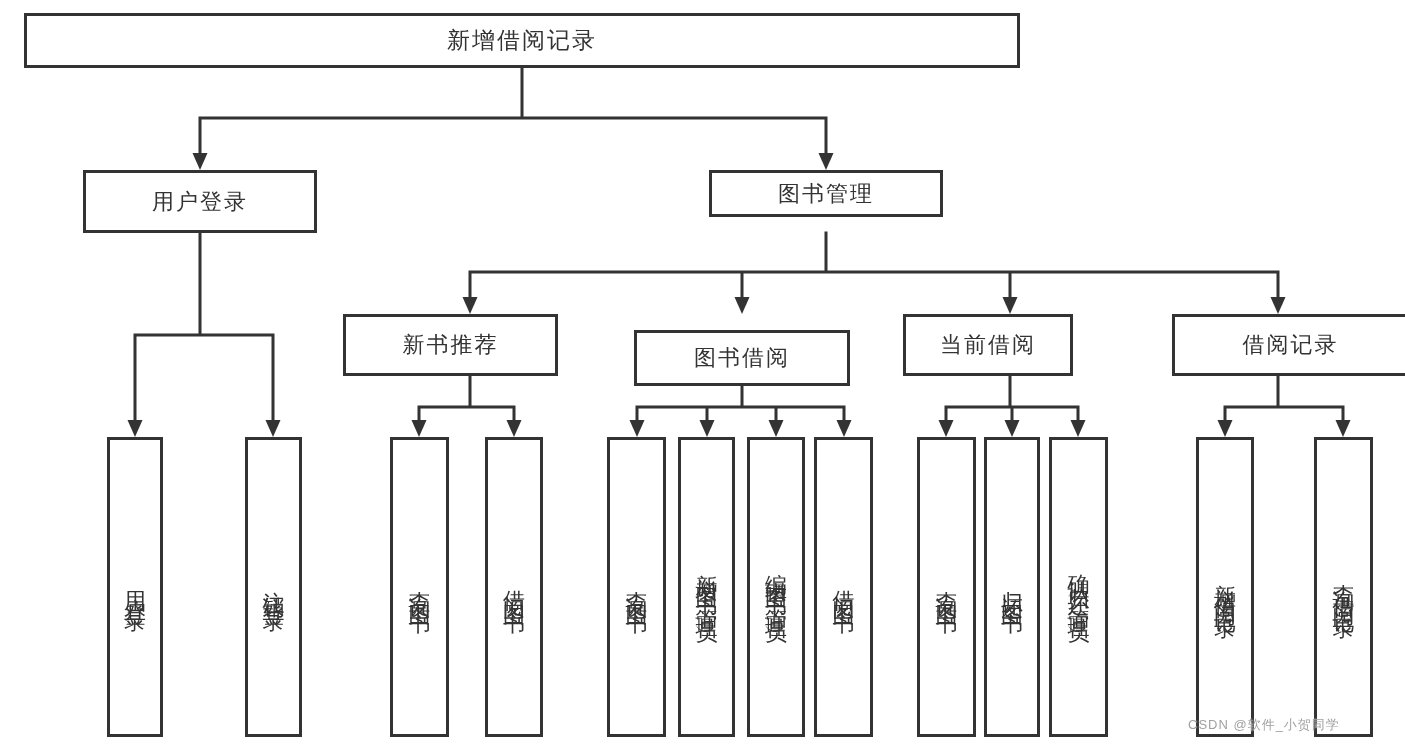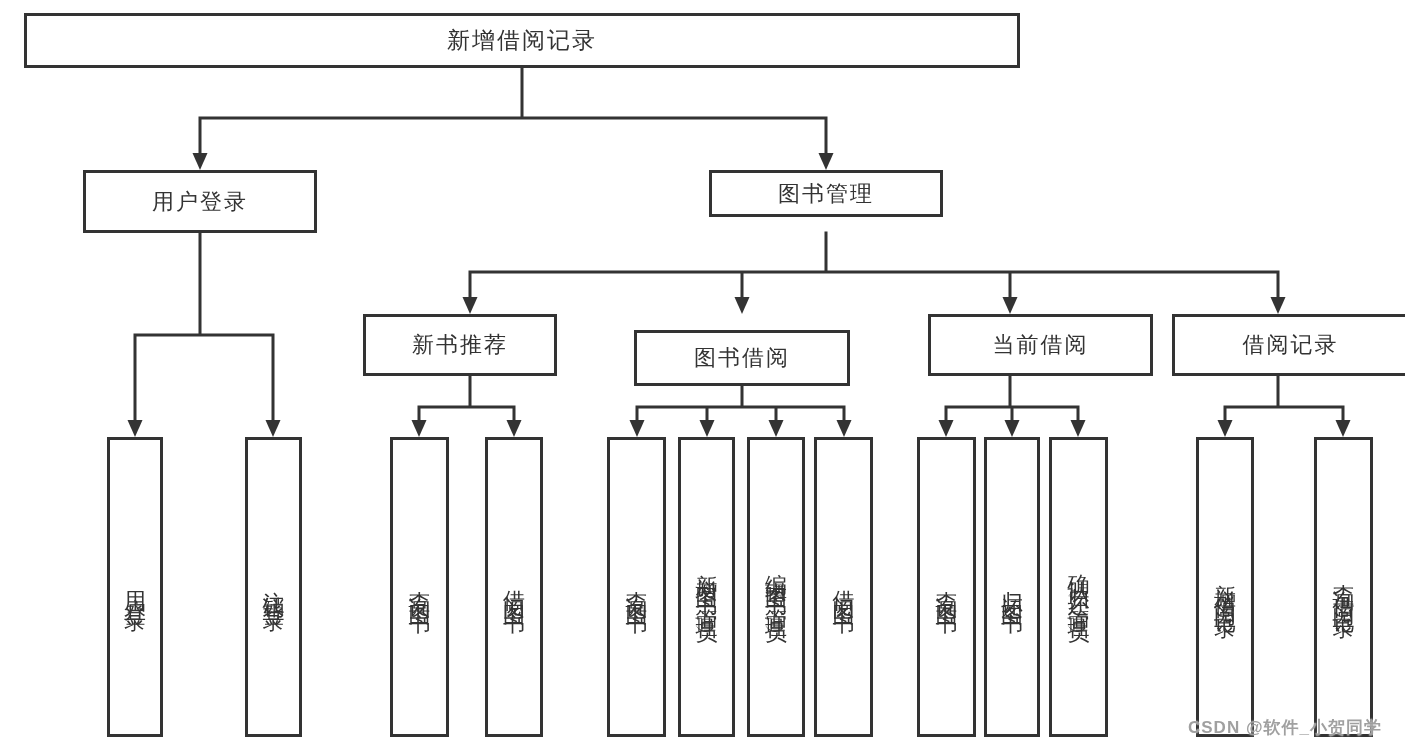--- a/index.html
+++ b/index.html
@@ -28,26 +28,25 @@
     writing-mode:vertical-rl;
     text-orientation:mixed;
     font-size:22px;
     letter-spacing:7px;
     line-height:1;
     overflow:hidden;
   }
   .watermark{
     position:absolute;
     z-index:5;
-    font-size:17px;
+    font-size:13px;
     letter-spacing:1px;
     color:rgba(155,155,155,0.95);
     text-shadow:0 0 2px #ffffff;
     white-space:nowrap;
-    font-weight:bold;
   }
 </style>
 </head>
 <body>
 
 <div id="stage">
 
   <svg class="connectors" width="1405" height="747" viewBox="0 0 1405 747">
     <path fill="none" stroke="#333333" stroke-width="3" stroke-linecap="square" d="M522 68 V118 M200 118 H826 M200 118 V156 M826 118 V156
          M200 233 V335 M135 335 H273 M135 335 V423 M273 335 V423
@@ -77,23 +76,23 @@
       <polygon points="1217.5,420 1232.5,420 1225,437"></polygon>
       <polygon points="1335.5,420 1350.5,420 1343,437"></polygon>
     </g>
   </svg>
 
   <div class="node h root" style="left:24px;top:13px;width:996px;height:55px">新增借阅记录</div>
 
   <div class="node h" style="left:83px;top:170px;width:234px;height:63px">用户登录</div>
   <div class="node h" style="left:709px;top:170px;width:234px;height:47px">图书管理</div>
 
-  <div class="node h" style="left:363px;top:314px;width:194px;height:62px">新书推荐</div>
+  <div class="node h" style="left:343px;top:314px;width:215px;height:62px">新书推荐</div>
   <div class="node h" style="left:634px;top:330px;width:216px;height:56px">图书借阅</div>
-  <div class="node h" style="left:928px;top:314px;width:225px;height:62px">当前借阅</div>
+  <div class="node h" style="left:903px;top:314px;width:170px;height:62px">当前借阅</div>
   <div class="node h" style="left:1172px;top:314px;width:237px;height:62px">借阅记录</div>
 
   <div class="node v" style="left:107px;top:437px;width:56px;height:300px">用户登录</div>
   <div class="node v" style="left:245px;top:437px;width:57px;height:300px">注销登录</div>
 
   <div class="node v" style="left:390px;top:437px;width:59px;height:300px">查询图书</div>
   <div class="node v" style="left:485px;top:437px;width:58px;height:300px">借阅图书</div>
 
   <div class="node v" style="left:607px;top:437px;width:59px;height:300px">查询图书</div>
   <div class="node v" style="left:678px;top:437px;width:57px;height:300px">新增图书（管理员）</div>

